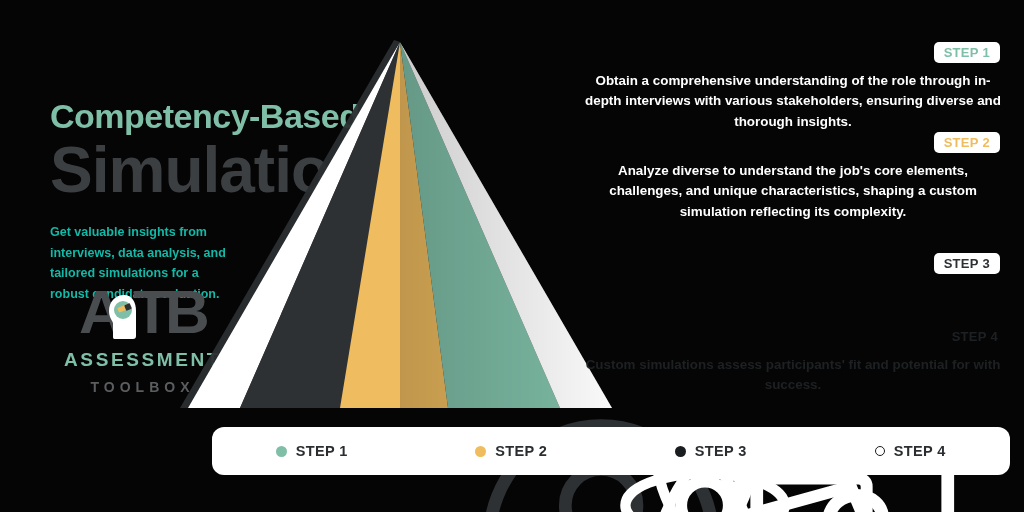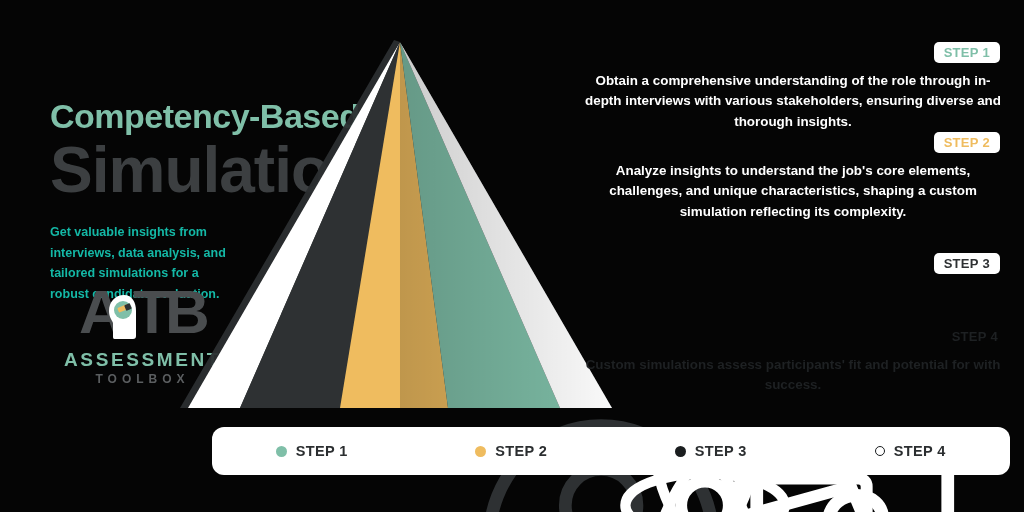--- a/index.html
+++ b/index.html
@@ -84,22 +84,22 @@
   #logo-assessment{
     margin-top:4px;
     font-size:19px;
     font-weight:bold;
     letter-spacing:2.6px;
     color:#7FBFA8;
     text-align:center;
     width:175px;
   }
   #logo-toolbox{
-    margin-top:1px;
-    font-size:12px;
+    margin-top:8px;
+    font-size:14px;
     font-weight:bold;
     letter-spacing:5px;
     color:#5B5E60;
     text-align:center;
     width:175px;
   }
 
   
   #pyramid{
     position:absolute;
@@ -298,21 +298,21 @@
       </svg>
     </div>
 
     <div class="band" id="band-1">
       <span class="band-badge filled">STEP 1</span>
       <div class="band-text">Obtain a comprehensive understanding of the role through in-depth interviews with various stakeholders, ensuring diverse and thorough insights.</div>
     </div>
 
     <div class="band" id="band-2">
       <span class="band-badge filled">STEP 2</span>
-      <div class="band-text">Analyze insights to understand the job's core elements, challenges, and unique characteristics, shaping a custom simulation reflecting its complexity.</div>
+      <div class="band-text">Analyze diverse to understand the job's core elements, challenges, and unique characteristics, shaping a custom simulation reflecting its complexity.</div>
     </div>
 
     <div class="band" id="band-3">
       <span class="band-badge filled">STEP 3</span>
     </div>
 
     <div class="band" id="band-4">
       <span class="band-badge plain">STEP 4</span>
       <div class="band-text">Custom simulations assess participants' fit and potential for with success.</div>
     </div>

